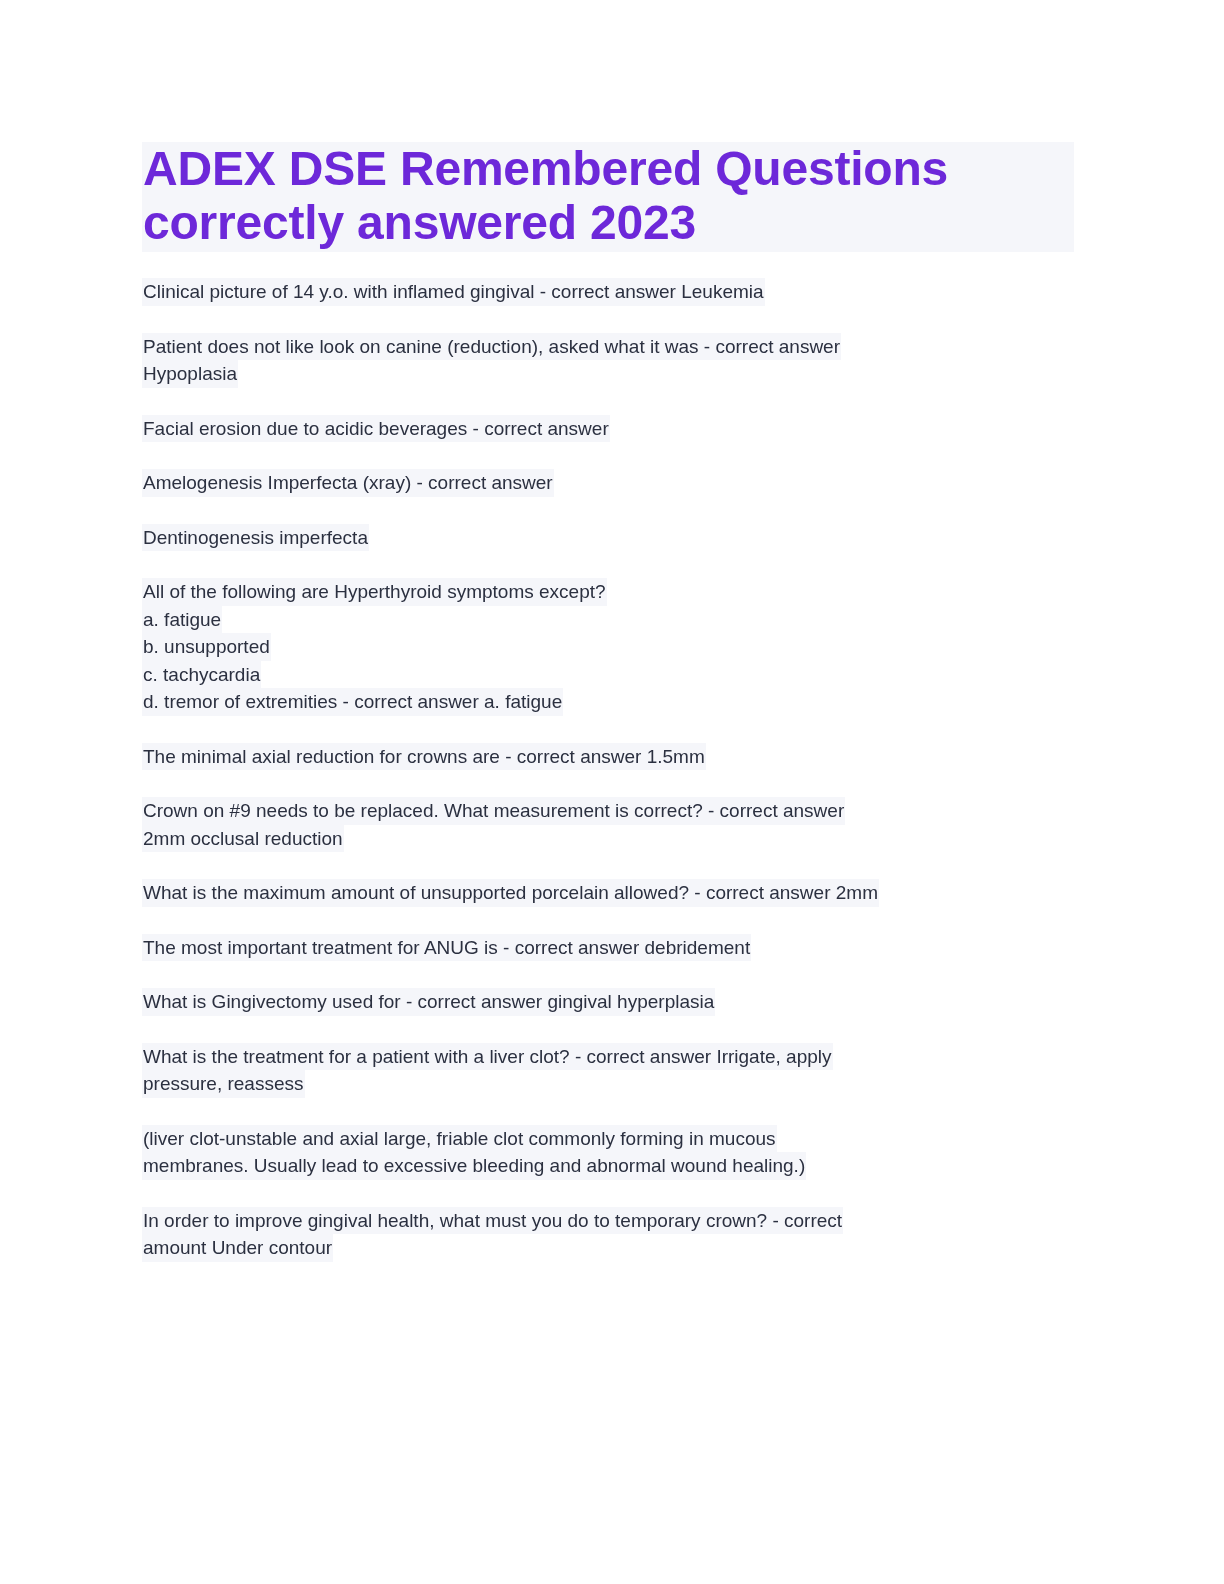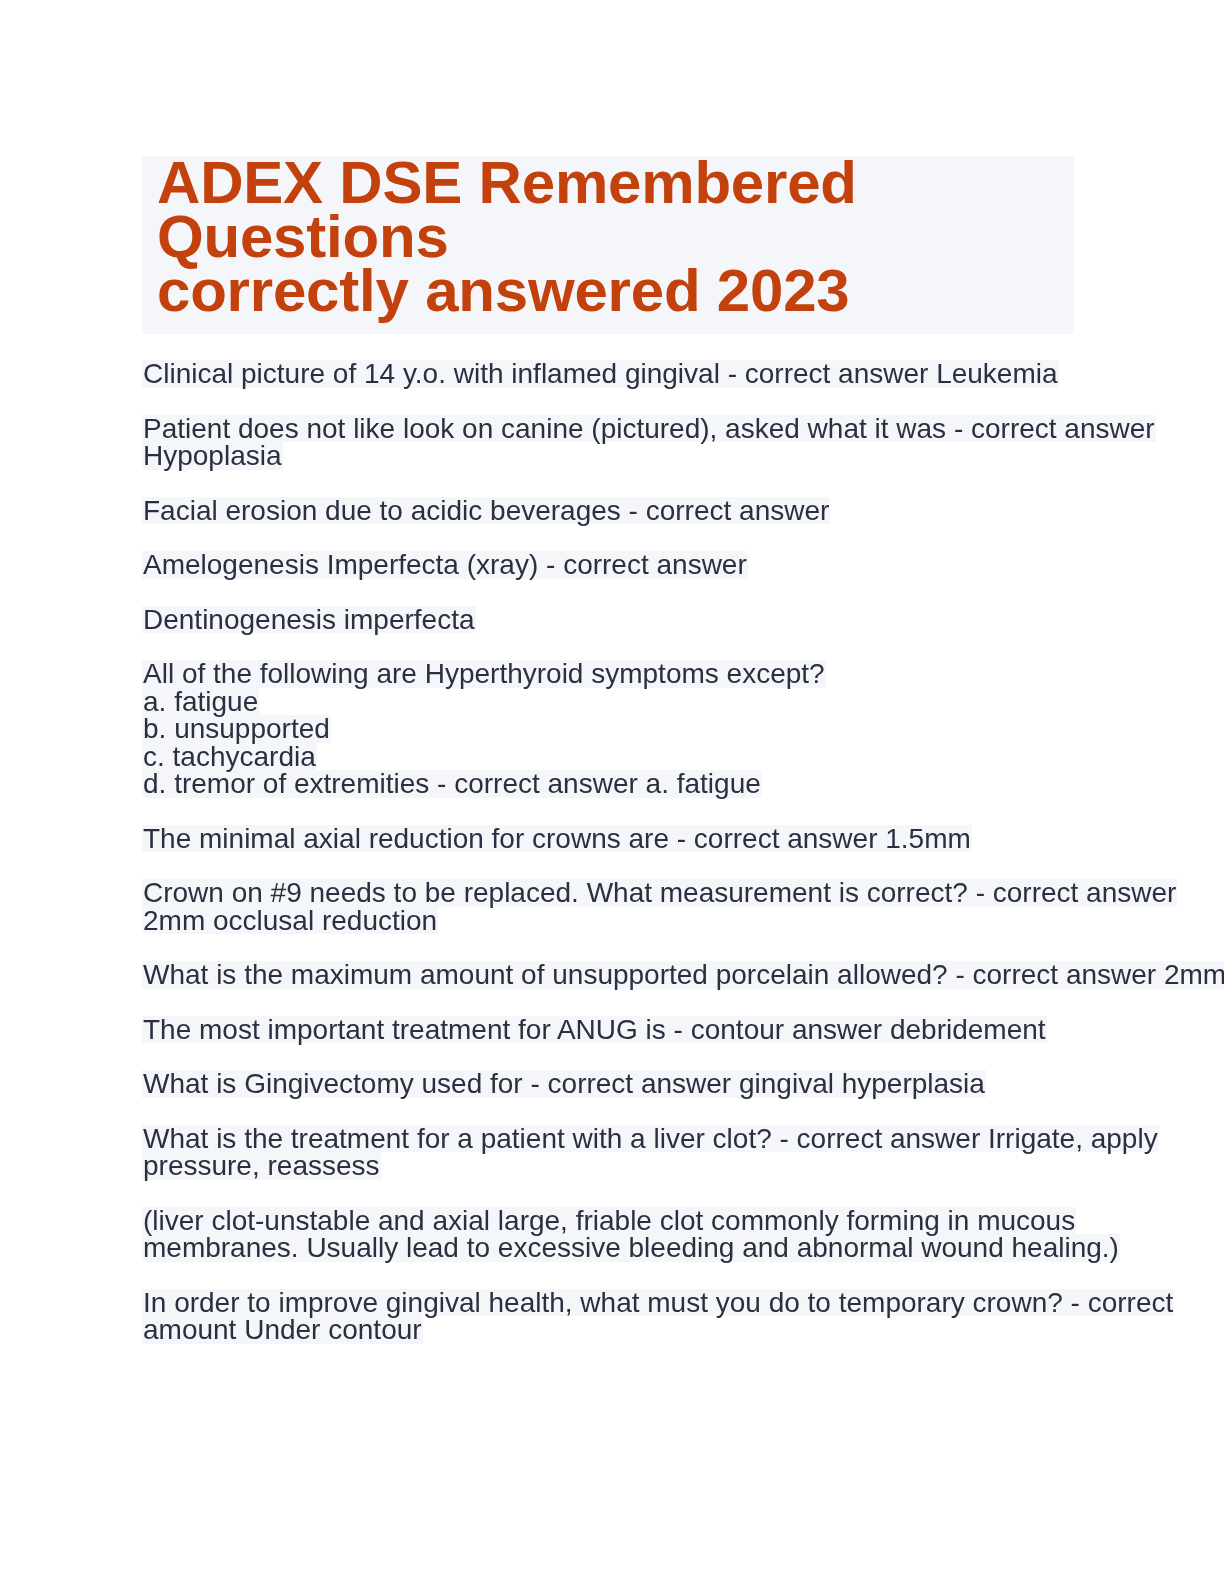--- a/index.html
+++ b/index.html
@@ -20,31 +20,31 @@
       left: 142px;
       top: 142px;
       width: 932px;
     }
     .title-block {
       background: #f5f6fa;
       padding: 0 0 2px 1px;
       margin-bottom: 26px;
     }
     .title {
-      margin: 14px;
+      margin: 0;
       font-family: "Liberation Sans", sans-serif;
       font-weight: bold;
-      font-size: 60px;
+      font-size: 48px;
       line-height: 54px;
-      color: #c2410c;
+      color: #6d28d9;
       letter-spacing: -0.2px;
     }
     .qa {
       margin: 4px 0 27px 0;
-      font-size: 28px;
+      font-size: 19px;
       line-height: 27.5px;
     }
     .line {
       display: block;
       width: fit-content;
       background: #f5f6fa;
       padding: 0 1px;
       white-space: nowrap;
     }
   </style>
@@ -60,21 +60,21 @@
   </div>
 
   <div id="entries">
 
     <p class="qa">
       <span class="line">Clinical picture of 14 y.o. with inflamed gingival - correct answer Leukemia</span>
     </p>
 
 
     <p class="qa">
-      <span class="line">Patient does not like look on canine (pictured), asked what it was - correct answer</span>
+      <span class="line">Patient does not like look on canine (reduction), asked what it was - correct answer</span>
       <span class="line">Hypoplasia</span>
     </p>
 
     <p class="qa">
       <span class="line">Facial erosion due to acidic beverages - correct answer</span>
     </p>
 
     <p class="qa">
       <span class="line">Amelogenesis Imperfecta (xray) - correct answer</span>
     </p>
@@ -98,21 +98,21 @@
     <p class="qa">
       <span class="line">Crown on #9 needs to be replaced. What measurement is correct? - correct answer</span>
       <span class="line">2mm occlusal reduction</span>
     </p>
 
     <p class="qa">
       <span class="line">What is the maximum amount of unsupported porcelain allowed? - correct answer 2mm</span>
     </p>
 
     <p class="qa">
-      <span class="line">The most important treatment for ANUG is - contour answer debridement</span>
+      <span class="line">The most important treatment for ANUG is - correct answer debridement</span>
     </p>
 
     <p class="qa">
       <span class="line">What is Gingivectomy used for - correct answer gingival hyperplasia</span>
     </p>
 
     <p class="qa">
       <span class="line">What is the treatment for a patient with a liver clot? - correct answer Irrigate, apply</span>
       <span class="line">pressure, reassess</span>
     </p>

